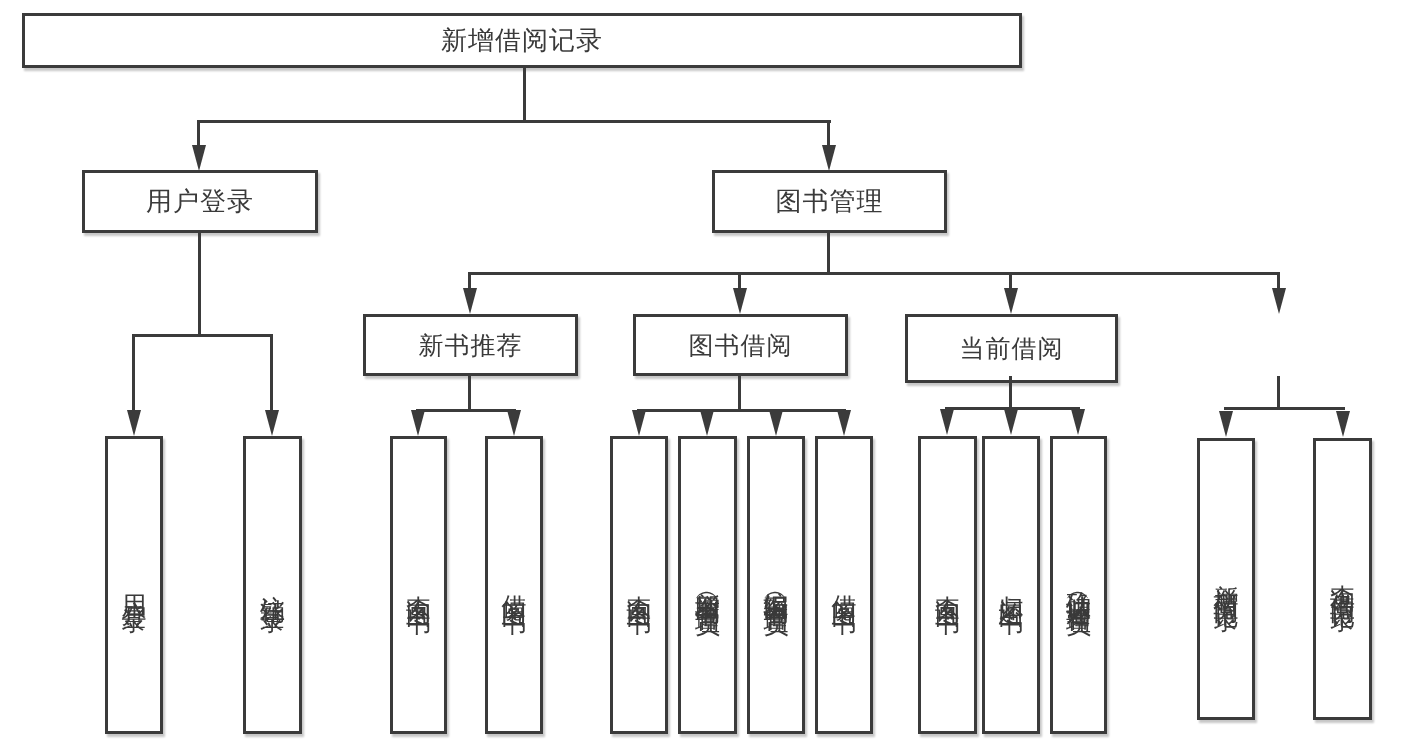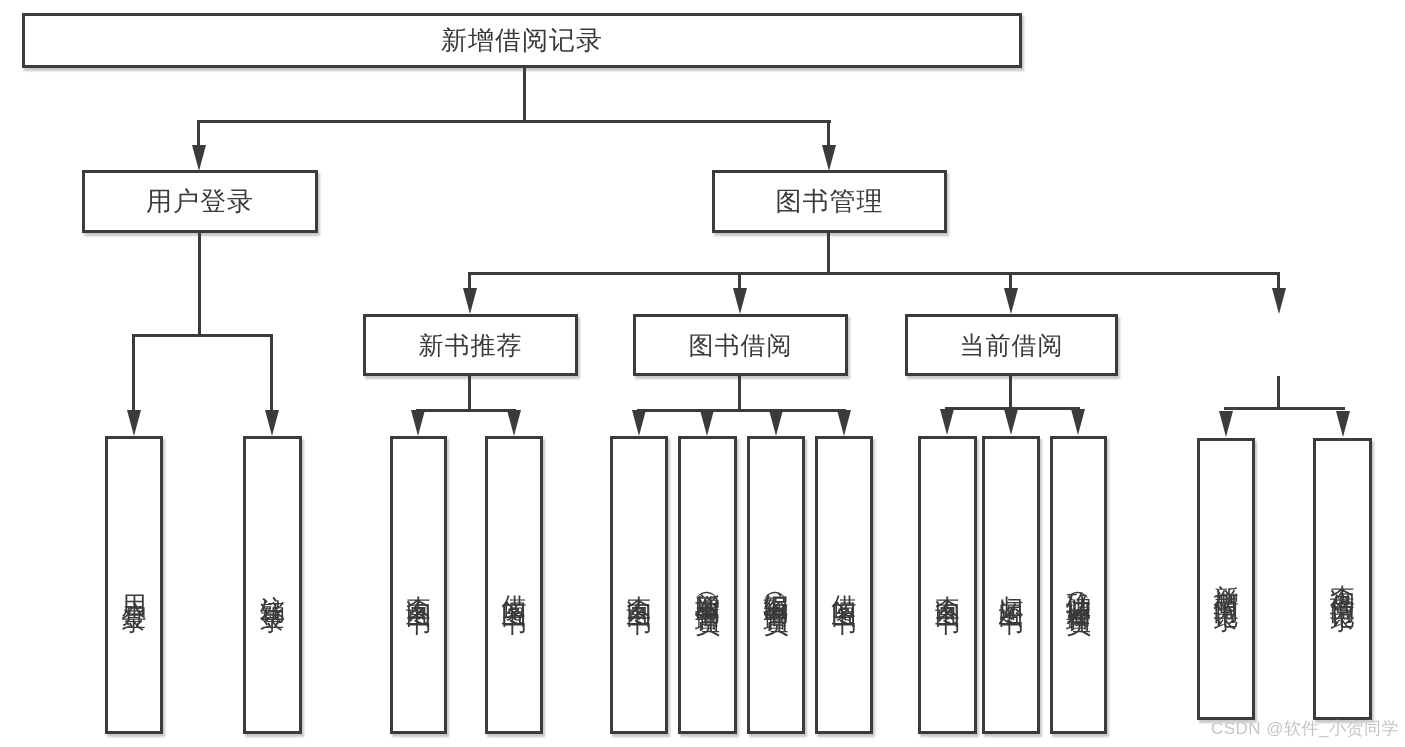--- a/index.html
+++ b/index.html
@@ -37,21 +37,21 @@
 
 <div class="canvas">
 
   <div class="box hbox" style="left:22px;top:13px;width:1000px;height:55px;">新增借阅记录</div>
 
   <div class="box hbox" style="left:82px;top:170px;width:236px;height:63px;">用户登录</div>
   <div class="box hbox" style="left:712px;top:170px;width:235px;height:63px;">图书管理</div>
 
   <div class="box hbox l3" style="left:363px;top:314px;width:215px;height:62px;">新书推荐</div>
   <div class="box hbox l3" style="left:633px;top:314px;width:215px;height:62px;">图书借阅</div>
-  <div class="box hbox l3" style="left:905px;top:314px;width:213px;height:62px;font-family:Liberation Serif, serif;">当前借阅</div>
+  <div class="box hbox l3" style="left:905px;top:314px;width:213px;height:69px;font-family:Liberation Serif, serif;">当前借阅</div>
 
   <div class="box leaf" style="left:105px;top:436px;width:58px;height:298px;">
     <span class="vtext">用户登录</span>
   </div>
   <div class="box leaf" style="left:243px;top:436px;width:59px;height:298px;">
     <span class="vtext">注销登录</span>
   </div>
 
   <div class="box leaf" style="left:390px;top:436px;width:57px;height:298px;">
     <span class="vtext">查询图书</span>
@@ -131,15 +131,14 @@
   <div class="hl" style="left:945px;top:407px;width:135px;"></div>
   <div class="ar" style="left:940px;top:409px;"></div>
   <div class="ar" style="left:1004px;top:409px;"></div>
   <div class="ar" style="left:1071px;top:409px;"></div>
 
   <div class="vl" style="left:1277px;top:376px;height:34px;"></div>
   <div class="hl" style="left:1224px;top:407px;width:121px;"></div>
   <div class="ar" style="left:1219px;top:411px;"></div>
   <div class="ar" style="left:1336px;top:411px;"></div>
 
-  <div class="watermark">CSDN @软件_小贺同学</div>
 
 </div>
 
 </body></html>

